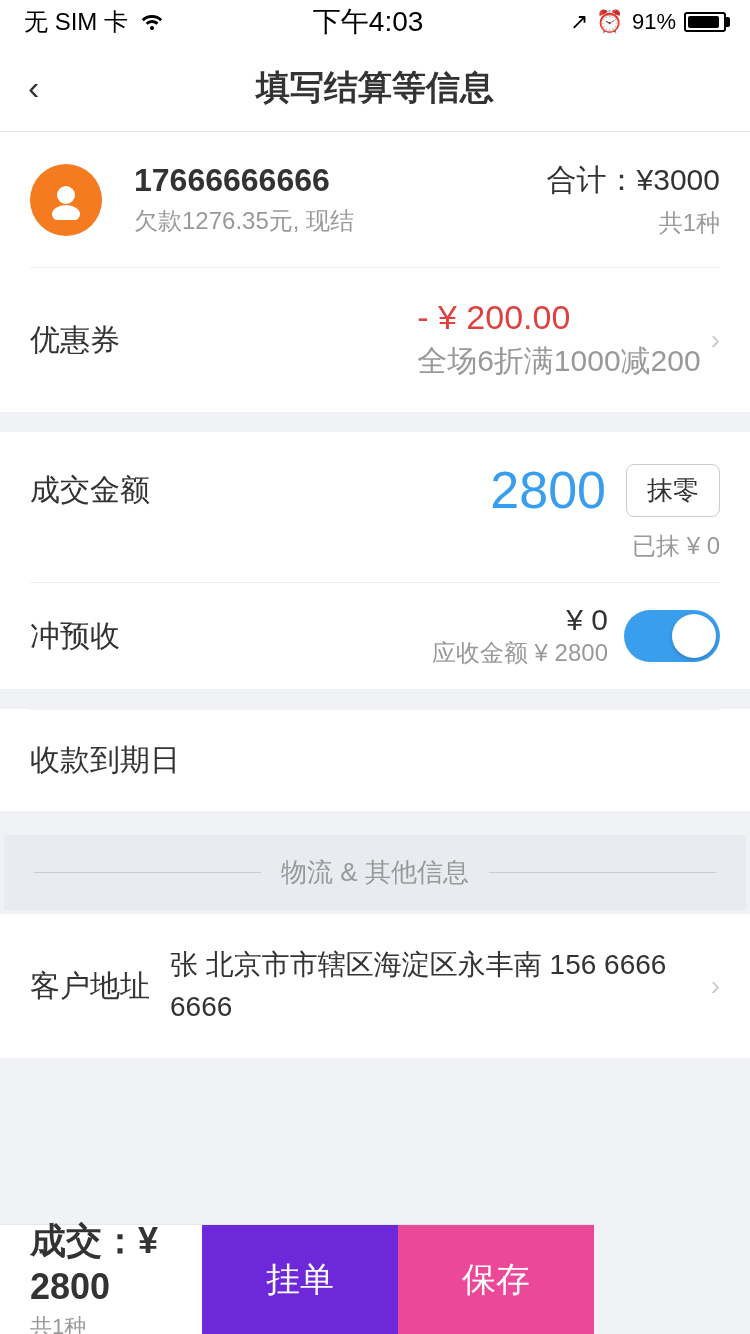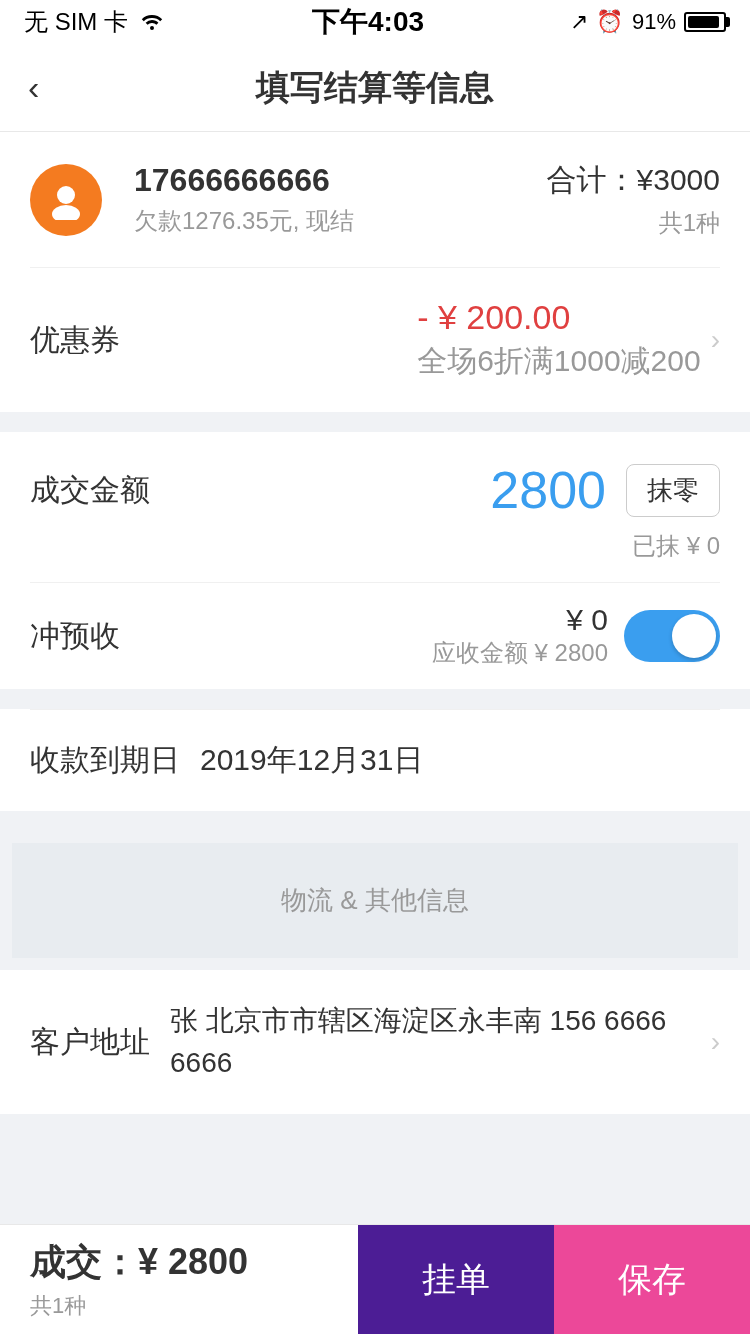--- a/index.html
+++ b/index.html
@@ -17,21 +17,21 @@
       height: 44px;
       background: #fff;
       display: flex;
       align-items: center;
       justify-content: space-between;
       padding: 0 24px;
       font-size: 24px;
       color: #000;
     }
     .status-left { display: flex; align-items: center; gap: 10px; }
-    .status-center { font-size: 28px; font-weight: 700; }
+    .status-center { font-size: 28px; font-weight: 400; }
     .status-right { display: flex; align-items: center; gap: 8px; font-size: 22px; }
     .battery {
       width: 42px; height: 20px; border: 2px solid #000; border-radius: 3px; position: relative; display: inline-flex; align-items: center; padding: 2px;
     }
     .battery::after { content: ''; position: absolute; right: -6px; top: 50%; transform: translateY(-50%); width: 4px; height: 10px; background: #000; border-radius: 0 2px 2px 0; }
     .battery-fill { background: #000; height: 100%; width: 91%; border-radius: 2px; }
 
     
     .header {
       height: 88px;
@@ -191,21 +191,21 @@
       padding: 30px 0;
     }
     .address-label { font-size: 30px; color: #333; min-width: 120px; }
     .address-value { font-size: 28px; color: #333; flex: 1; margin: 0 20px; line-height: 1.5; }
 
     
     .footer {
       position: fixed;
       bottom: 0;
       left: 0;
-      width: 750px;
+      width: 594px;
       height: 110px;
       display: flex;
       align-items: stretch;
       background: #fff;
       border-top: 1px solid #e8e8e8;
     }
     .footer-info {
       flex: 1;
       display: flex;
       flex-direction: column;
@@ -216,21 +216,21 @@
     .footer-count { font-size: 22px; color: #999; margin-top: 4px; }
     .footer-btn {
       width: 196px;
       display: flex;
       align-items: center;
       justify-content: center;
       font-size: 34px;
       color: #fff;
       cursor: pointer;
     }
-    .footer-btn-hold { background: #4c1d95; }
+    .footer-btn-hold { background: #6d28d9; }
     .footer-btn-save { background: #ec4899; }
   </style>
 </head>
 <body>
 
 <div class="status-bar">
   <div class="status-left">
     <span>无 SIM 卡</span>
     <span>
       <svg width="28" height="20" viewBox="0 0 28 20">
@@ -312,27 +312,26 @@
   </div>
 </div>
 
 <div class="section-gap"></div>
 
 <div class="card">
   <div class="divider"></div>
 
   <div class="duedate-row">
     <span class="duedate-label">收款到期日</span>
-    <span class="duedate-value">2019年12月31日</span>
   </div>
 </div>
 
 <div class="section-gap"></div>
 
-<div class="section-header" style="margin: 12px; padding: 20px 30px; flex-direction: column;">
+<div class="section-header" style="margin: 4px; padding: 20px 30px;">
   <div class="section-header-line"></div>
   <span class="section-header-text">物流 &amp; 其他信息</span>
   <div class="section-header-line"></div>
 </div>
 
 <div class="card">
   <div class="address-row">
     <span class="address-label">客户地址</span>
     <span class="address-value">张 北京市市辖区海淀区永丰南 156 6666 6666</span>
     <span class="chevron">›</span>

